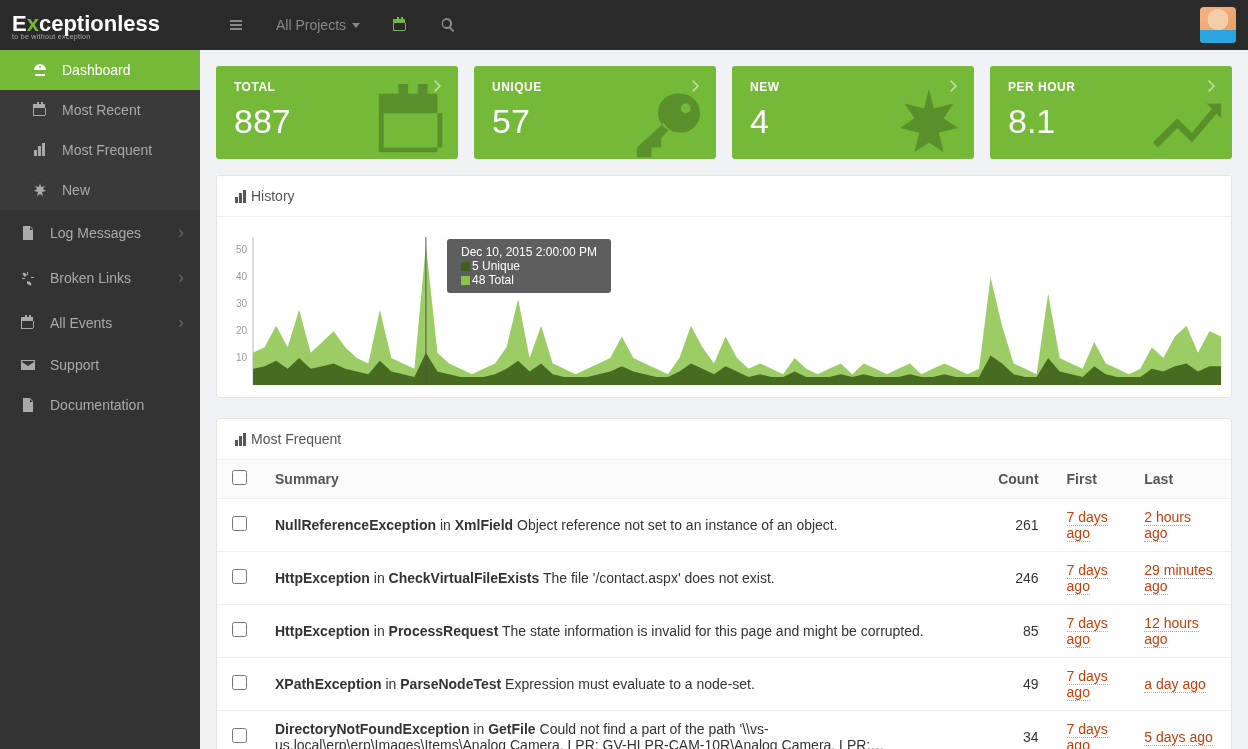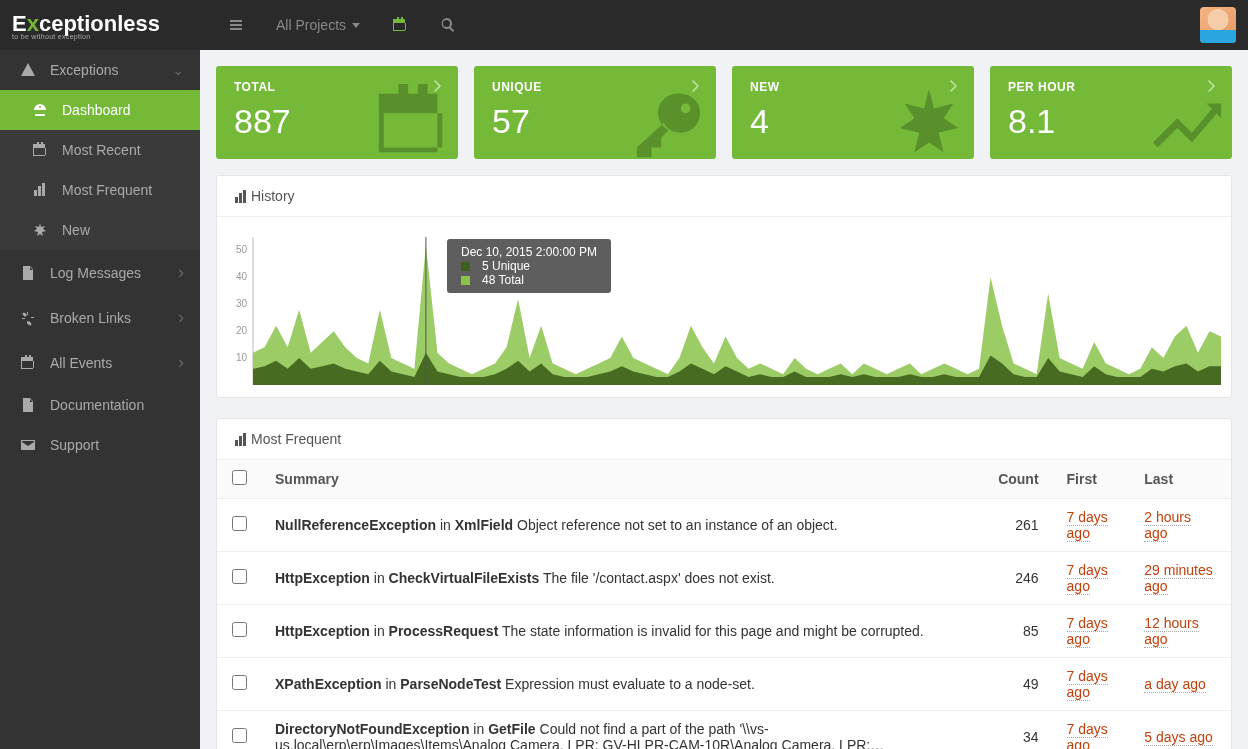--- a/index.html
+++ b/index.html
@@ -44,21 +44,21 @@
 
 
 .panel { background:#fff; border:1px solid #e5e5e5; border-radius:3px; margin-bottom:20px; }
 .panel-h { padding:12px 16px; border-bottom:1px solid #eee; display:flex; align-items:center; gap:4px; color:#555; font-size:14px;}
 .panel-b { padding:0; }
 
 
 .chart-wrap { padding:14px 6px 6px 6px; position:relative;}
 .chart-svg { width:100%; height:160px; display:block;}
 .tooltip { position:absolute; left:230px; top:14px; background:rgba(80,80,80,.92); color:#fff; font-size:12px; padding:6px 14px; border-radius:3px;margin-top:8px; }
-.tooltip .row { display:flex; align-items:center; gap:12px; }
+.tooltip .row { display:flex; align-items:center; gap:2px; }
 .swatch { width:9px; height:9px; display:inline-block;}
 .sw-dark { background:#3d611a;}
 .sw-light { background:#8bc34a;}
 
 
 table.mf { width:100%; border-collapse:collapse; }
 table.mf th, table.mf td { padding:10px 14px; text-align:left; border-bottom:1px solid #eee; font-size:14px;}
 table.mf th { background:#fafafa; color:#555; font-weight:700;}
 table.mf .cb-col { width:44px; text-align:center;}
 table.mf .cnt { text-align:right; width:90px;}
@@ -152,29 +152,20 @@
         <use href="#i-search"></use>
       </svg>
     </div>
   <div class="spacer"></div>
   <div class="avatar"></div>
 </div>
 
 <div class="wrap">
 
   <div class="sidebar" id="sidebar">
-      <div class="sb-item has-chev">
-        <span class="ico">
-          <svg>
-            <use href="#i-warn"></use>
-          </svg>
-        </span>
-        <span>Exceptions</span>
-        <span class="chev chev-d"></span>
-      </div>
       <div class="sb-sub">
         <div class="sb-item active">
           <span class="ico">
             <svg>
               <use href="#i-gauge"></use>
             </svg>
           </span>
           <span>Dashboard</span>
         </div>
         <div class="sb-item">
@@ -225,32 +216,32 @@
           <svg>
             <use href="#i-calendar"></use>
           </svg>
         </span>
         <span>All Events</span>
         <span class="chev chev-r"></span>
       </div>
       <div class="sb-item has-chev">
         <span class="ico">
           <svg>
+            <use href="#i-mail"></use>
+          </svg>
+        </span>
+        <span>Support</span>
+      </div>
+      <div class="sb-item has-chev">
+        <span class="ico">
+          <svg>
             <use href="#i-file"></use>
           </svg>
         </span>
         <span>Documentation</span>
-      </div>
-      <div class="sb-item has-chev">
-        <span class="ico">
-          <svg>
-            <use href="#i-mail"></use>
-          </svg>
-        </span>
-        <span>Support</span>
       </div>
     </div>
 
   <div class="main">
 
     <div class="stats" id="stats">
         <div class="stat">
           <div class="lbl">TOTAL</div>
     <div class="val">887</div>
     <div class="arrow"><svg>

